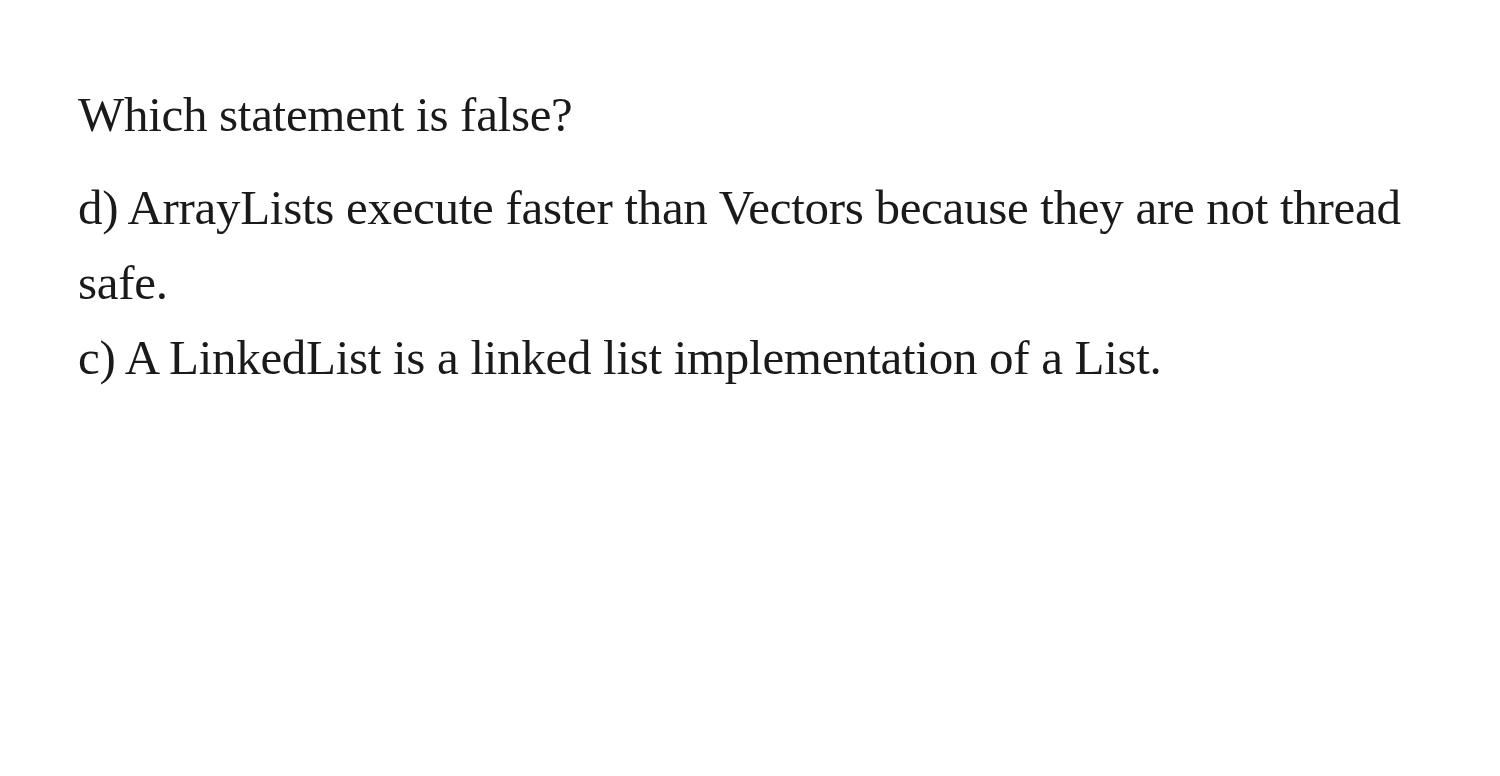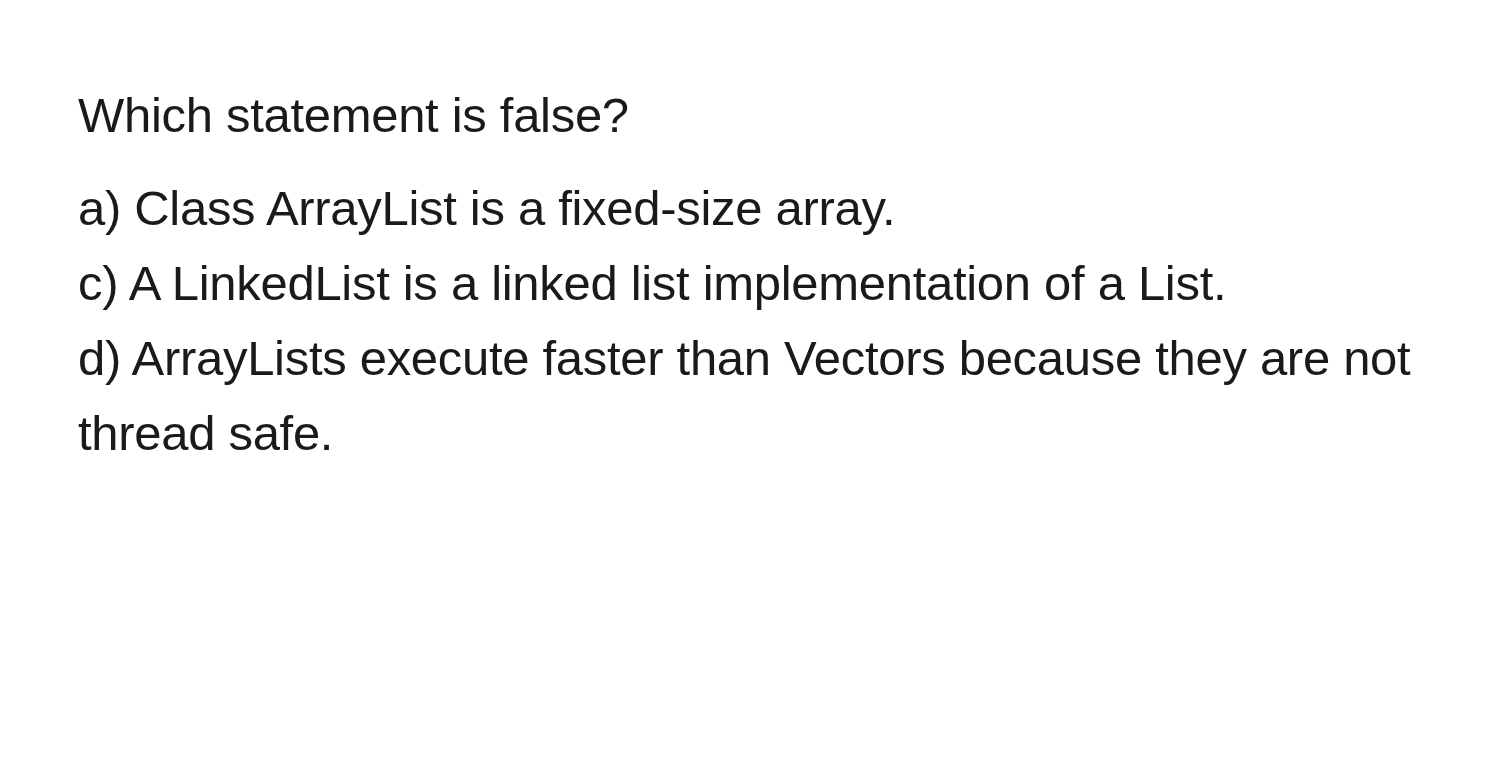--- a/index.html
+++ b/index.html
@@ -13,29 +13,29 @@
       background: #ffffff;
       font-family: -apple-system, BlinkMacSystemFont, "Segoe UI", Helvetica, Arial, sans-serif;
       padding: 78px 78px 0 78px;
     }
     .question {
       font-size: 49px;
       line-height: 1.53;
       color: #1a1a1a;
       font-weight: 400;
       letter-spacing: -0.3px;
+      font-family: Liberation Serif, serif;
     }
     .prompt {
       margin-bottom: 18px;
     }
     .option {
       display: block;
     }
   </style>
 </head>
 <body>
 
 <div class="question">
   <div class="prompt">Which statement is false?</div>
-  <div class="option">a) Class ArrayList is a fixed-size array.</div>
+  <div class="option">d) ArrayLists execute faster than Vectors because they are not thread safe.</div>
   <div class="option">c) A LinkedList is a linked list implementation of a List.</div>
-  <div class="option">d) ArrayLists execute faster than Vectors because they are not thread safe.</div>
 </div>
 
 </body></html>

